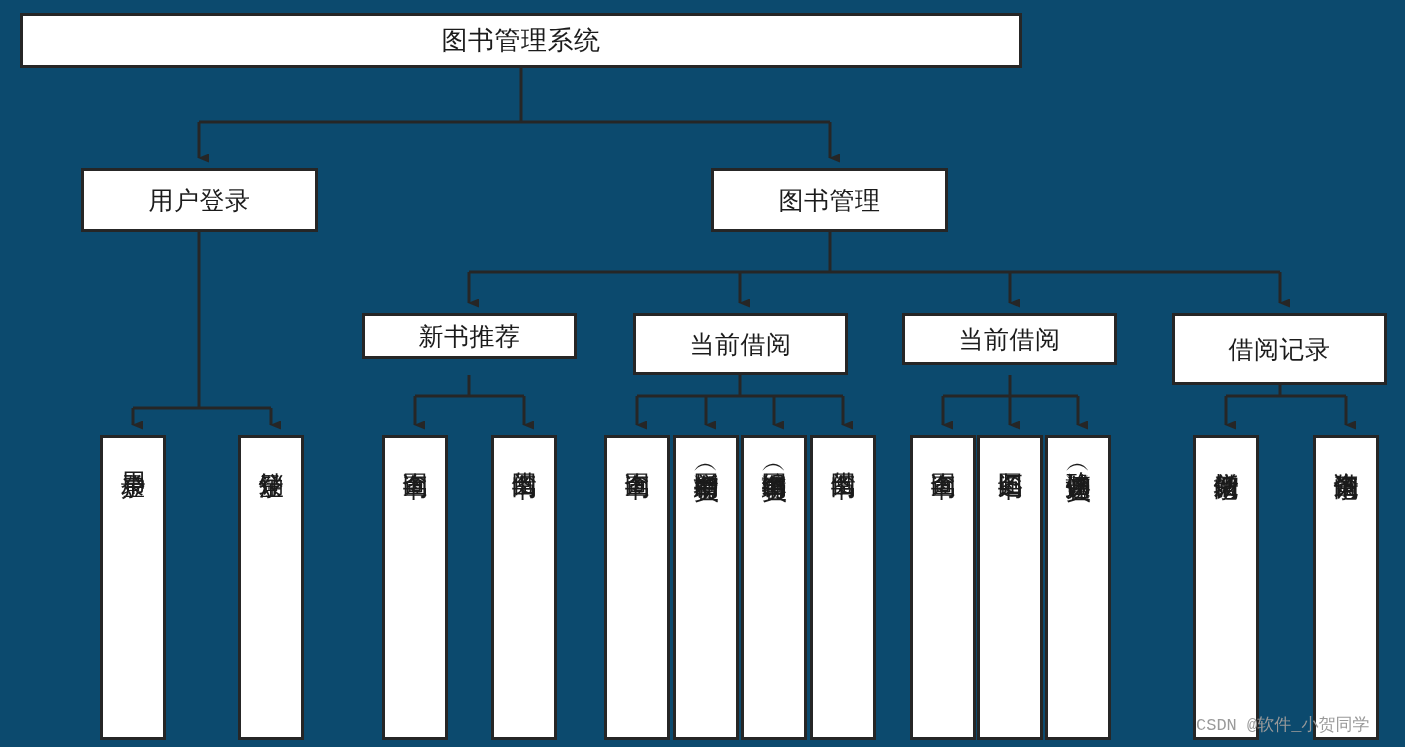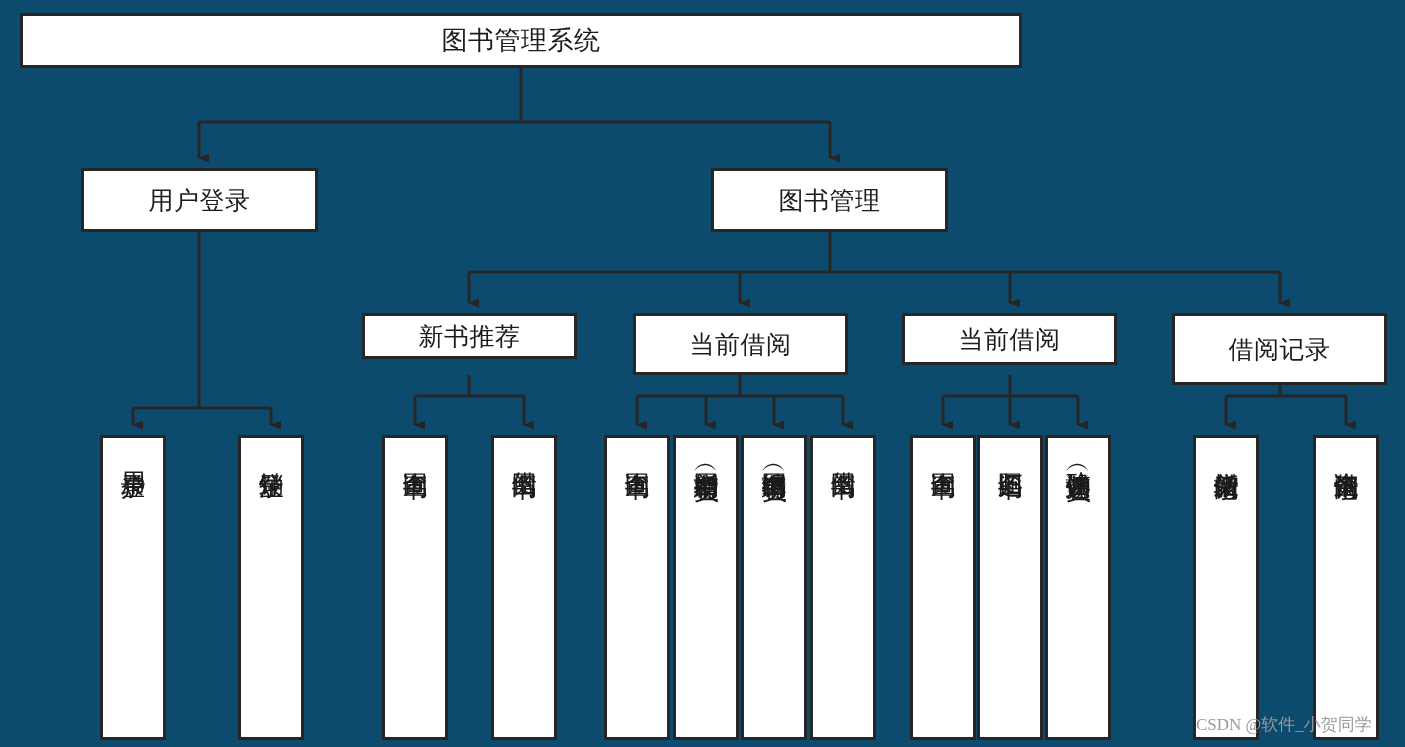--- a/index.html
+++ b/index.html
@@ -63,21 +63,21 @@
     letter-spacing: 1px;
     white-space: nowrap;
   }
   .watermark {
     position: absolute;
     left: 1196px;
     top: 713px;
     font-size: 17px;
     color: #9a9a9a;
     white-space: nowrap;
-    font-family: Liberation Serif, serif;
+    font-family: Liberation Mono, monospace;
   }
 </style>
 </head>
 <body>
 
 <div id="canvas">
 
   <svg class="edges" viewBox="0 0 1405 747" xmlns="http://www.w3.org/2000/svg">
     <defs>
       <marker id="arrow" markerWidth="9" markerHeight="11" refX="4.5" refY="10" orient="auto" markerUnits="userSpaceOnUse">

